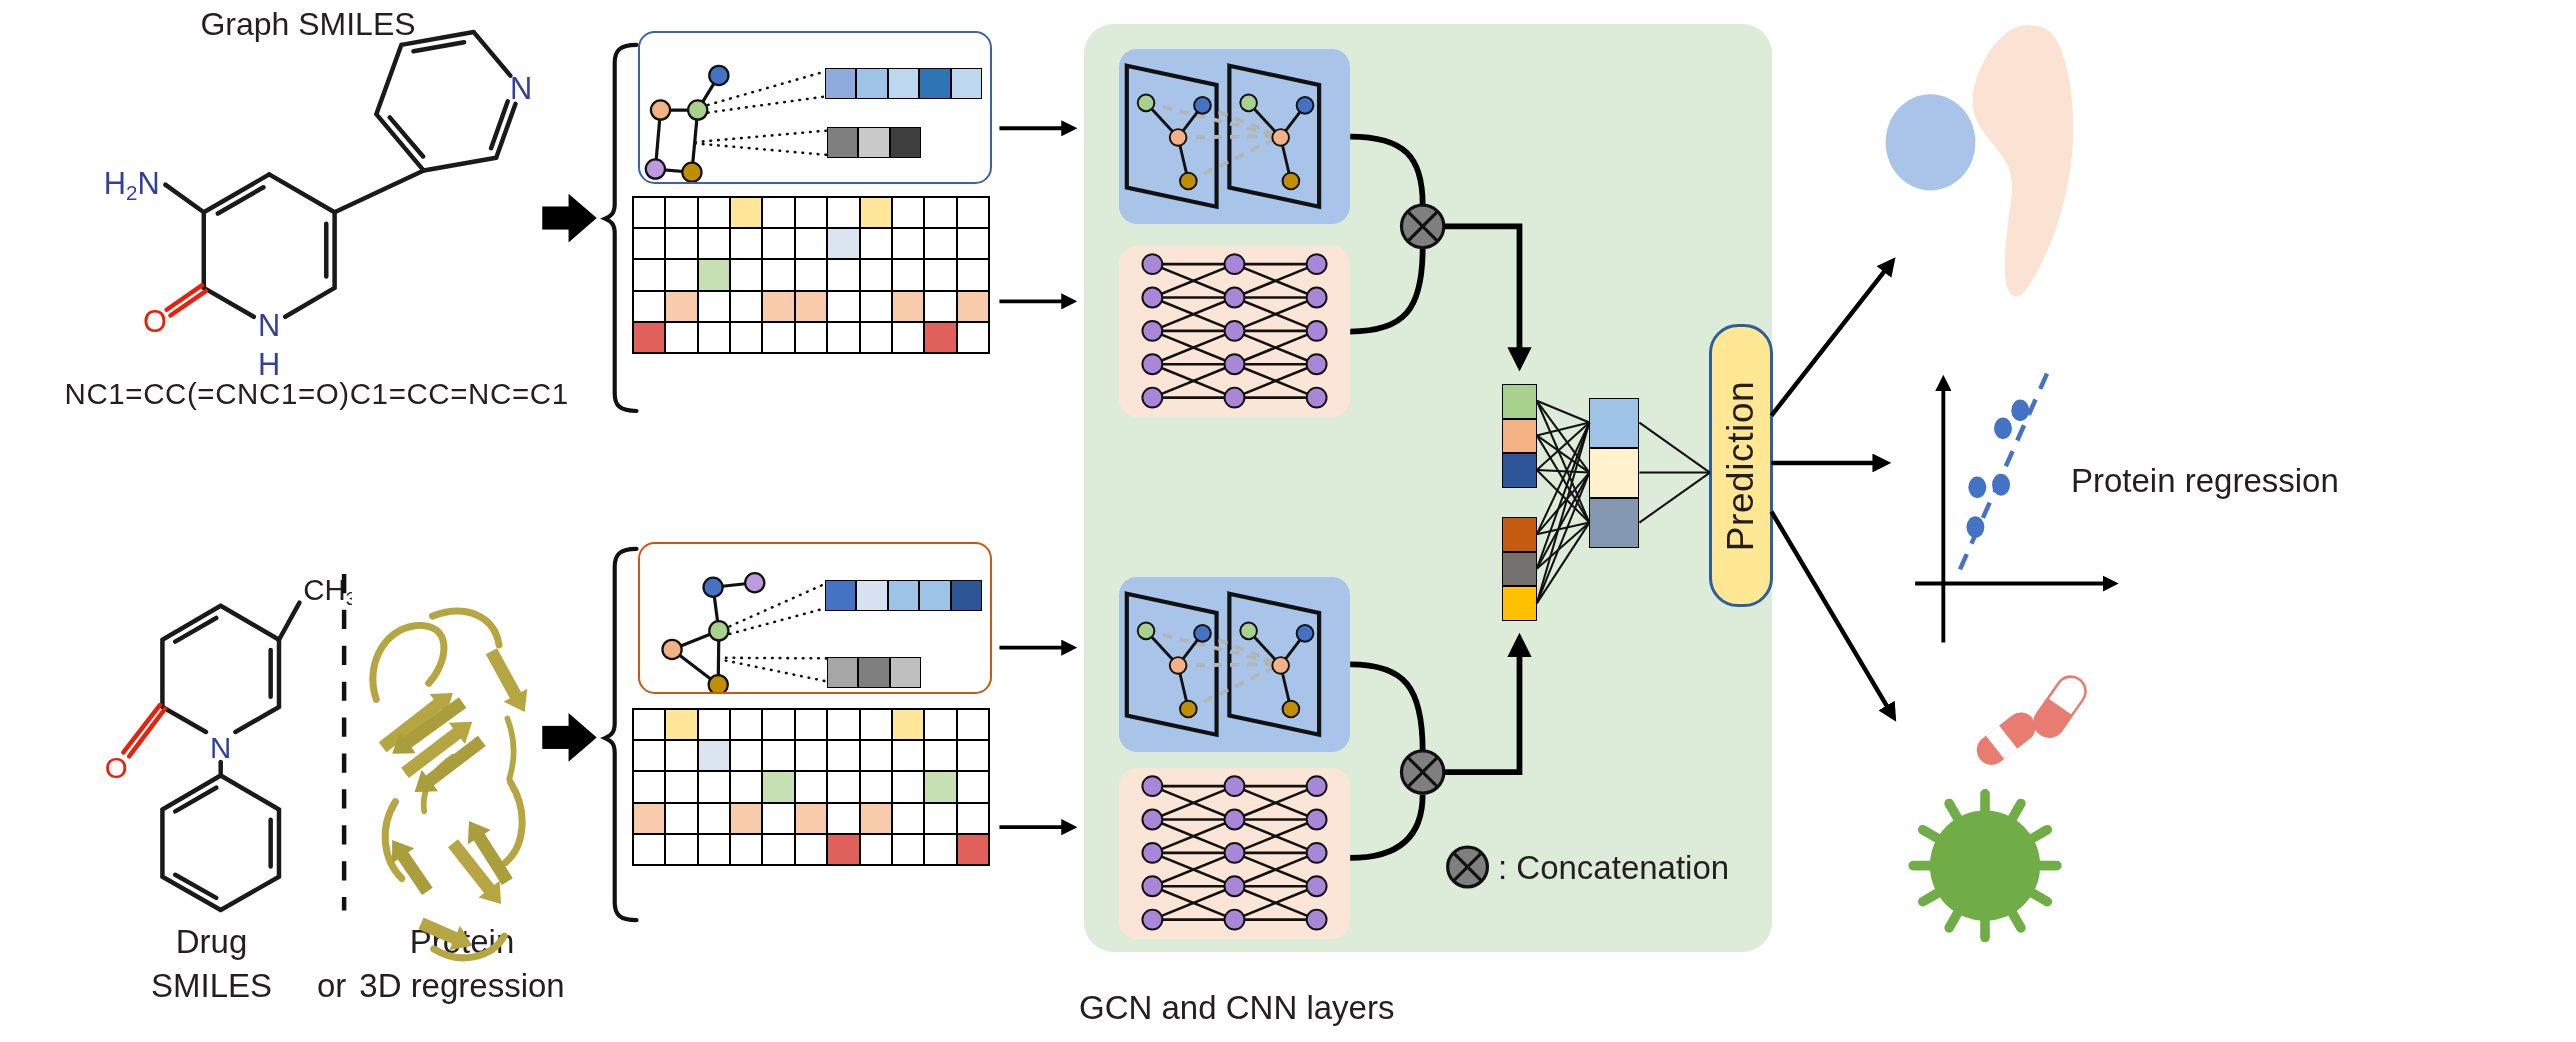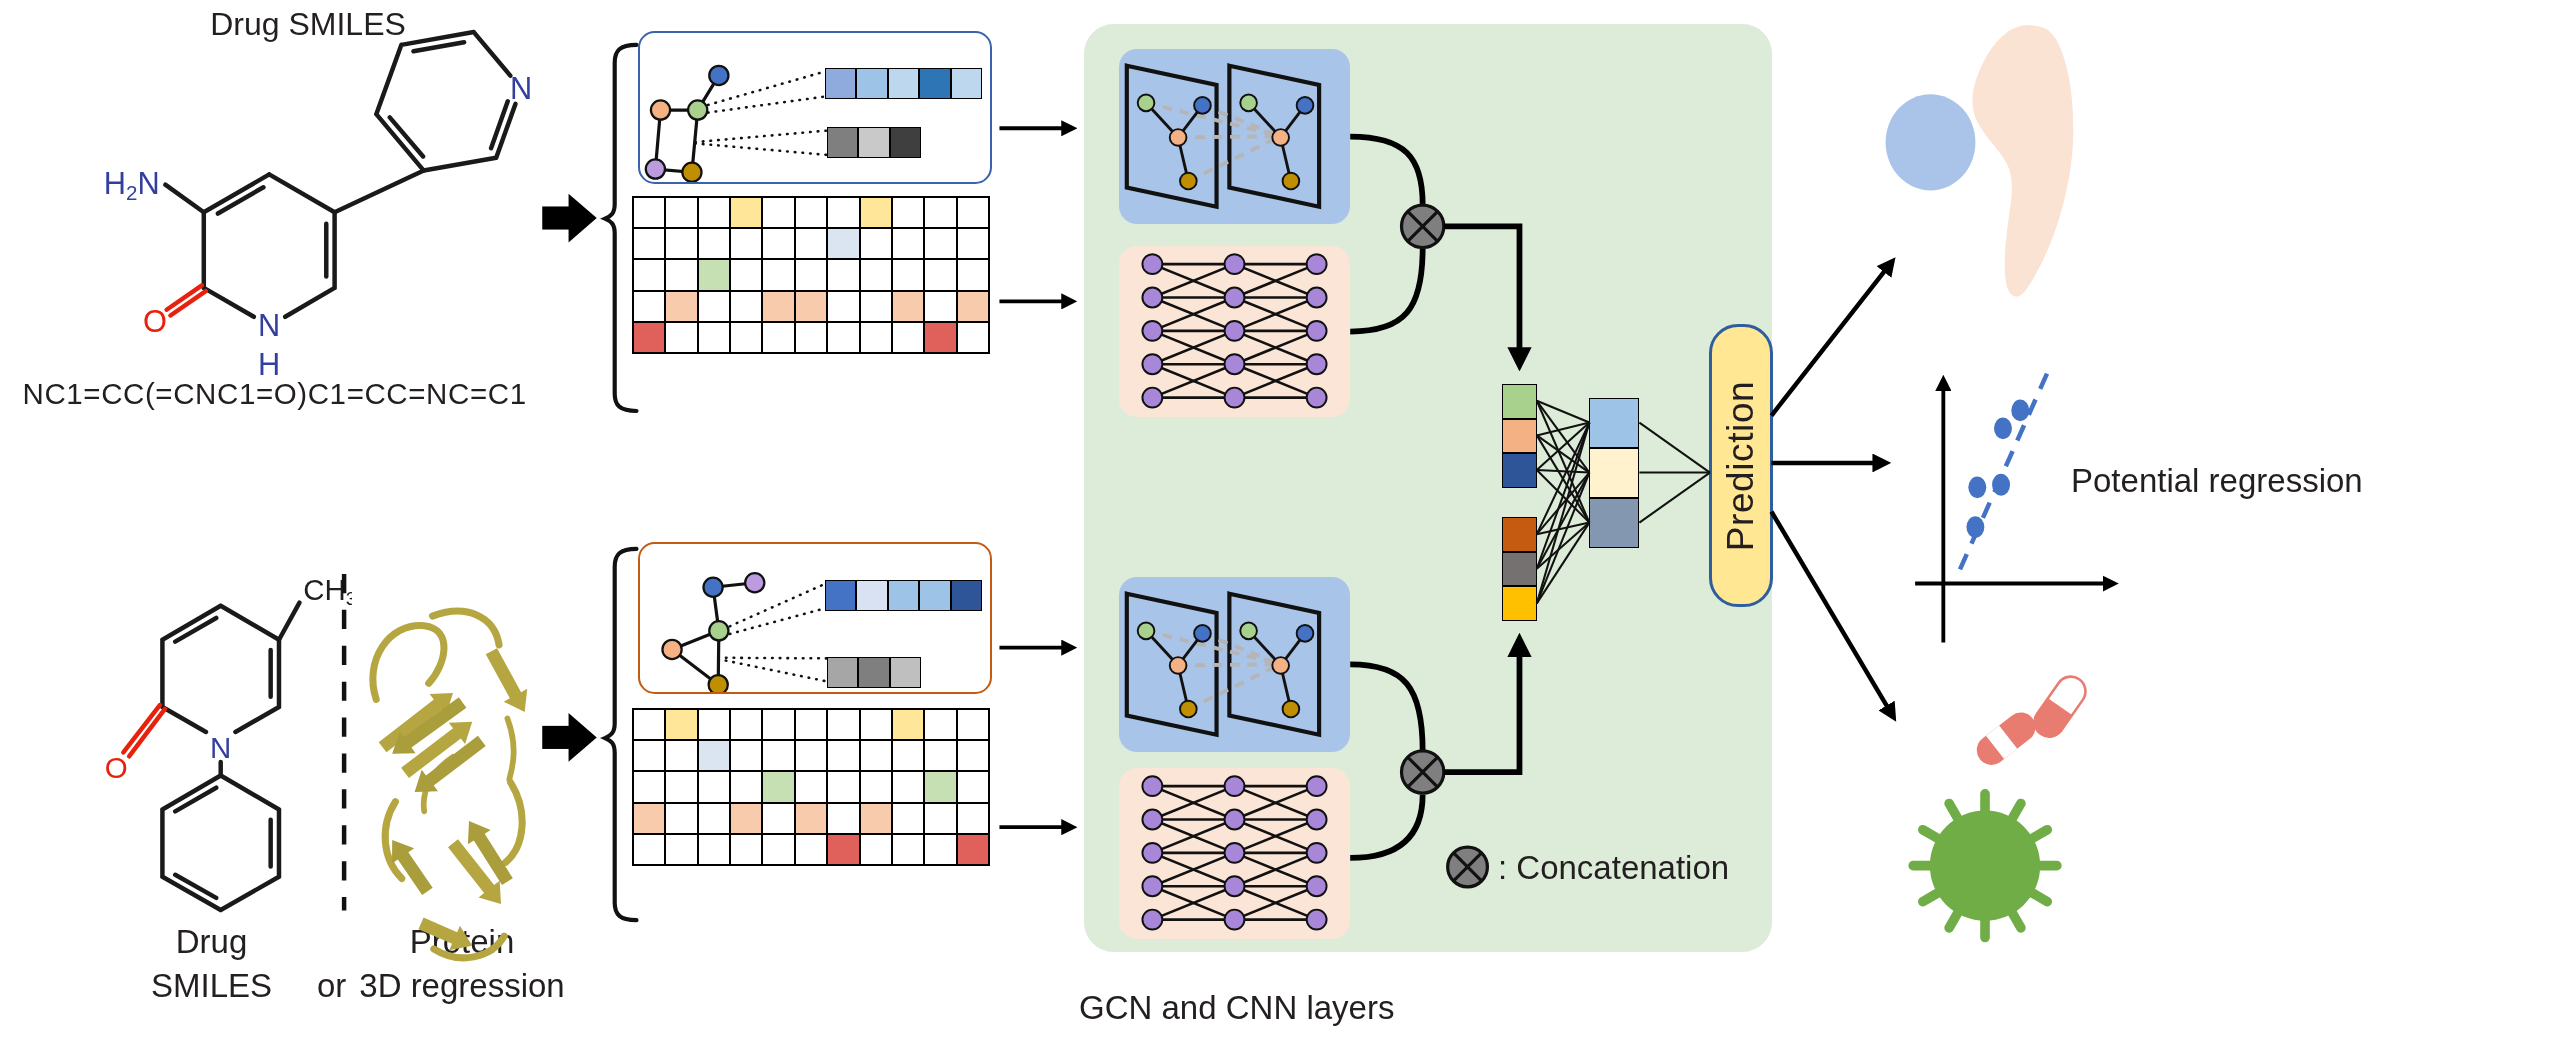--- a/index.html
+++ b/index.html
@@ -13,50 +13,50 @@
   .gbox{background:#fff;border:2.6px solid;border-radius:16.7px;}
   .matrix{display:grid;border:1.6px solid #000;background:#fff;}
   .mcell{border:1.6px solid #000;background:#fff;}
   .cells{display:flex;}
   .cells .cell{flex:1;border:1.6px solid #000;}
   .vcells{display:flex;flex-direction:column;}
   .vcells .cell{flex:1;border:1.9px solid #000;}
   .lbl{font-size:33px;line-height:40px;white-space:nowrap;}
   .lbl-c{text-align:center;white-space:nowrap;}
   .title{font-size:32px;}
-  .smiles{font-size:29.5px;letter-spacing:0.6px;white-space:nowrap;}
+  .smiles{font-size:29.5px;letter-spacing:0.6px;white-space:nowrap;margin-left:42px;}
   .seq{font-size:29.5px;letter-spacing:4.5px;white-space:nowrap;}
   .pred-box{background:var(--pred-fill);border:3.2px solid var(--pred-border);border-radius:29px;
             display:flex;align-items:center;justify-content:center;}
   .pred-box span{transform:rotate(-90deg);font-size:37px;white-space:nowrap;letter-spacing:0.6px;}
   svg{display:block;}
 </style>
 </head>
 <body>
 
 <div class="root">
 
   <div class="abs panel" style="left:1084px;top:24.4px;width:688px;height:928px;"></div>
 
-  <div class="abs title lbl-c" style="left:141px;top:6.4px;width:334px;">Drug SMILES</div>
+  <div class="abs title lbl-c" style="left:141px;top:6.4px;width:334px;">Graph SMILES</div>
 
   <div class="abs smiles" style="left:22.5px;top:377px;">NC1=CC(=CNC1=O)C1=CC=NC=C1</div>
 
 
   <div class="abs lbl lbl-c" style="left:109px;top:922px;width:205px;">Drug</div>
   <div class="abs lbl lbl-c" style="left:109px;top:966px;width:205px;">SMILES</div>
   <div class="abs lbl" style="left:317px;top:960px;margin-top:6px;">or</div>
   <div class="abs lbl lbl-c" style="left:356px;top:922px;width:212px;">Protein</div>
   <div class="abs lbl lbl-c" style="left:356px;top:966px;width:212px;">3D regression</div>
 
   <div class="abs lbl" style="left:1079px;top:988px;">GCN and CNN layers</div>
 
   <div class="abs lbl" style="left:1498px;top:848px;">: Concatenation</div>
 
-  <div class="abs lbl" style="left:2071px;top:461px;">Potential regression</div>
+  <div class="abs lbl" style="left:2071px;top:461px;">Protein regression</div>
 
   <svg class="abs" style="left:64px;top:19px;" width="513" height="366" viewBox="0 0 800 570">
     <g stroke="var(--bond)" stroke-width="7" fill="none" stroke-linecap="round">
       <path d="M 320 242 L 422 301 M 422 301 L 422 419 M 422 419 L 345 464 M 296 464 L 218 419 M 218 419 L 218 301 M 218 301 L 320 242"></path>
       <path d="M 240 303 L 311 262"></path>
       <path d="M 409 319 L 409 401"></path>
       <path d="M 218 301 L 158 258"></path>
       <path d="M 422 301 L 561 236"></path>
       <path d="M 639 20 L 696 88 M 704 132 L 674 216 M 674 216 L 561 236 M 561 236 L 487 148 M 487 148 L 526 40 M 526 40 L 639 20"></path>
       <path d="M 560 214 L 508 153 M 545 50 L 624 36 M 692 128 L 666 201"></path>

